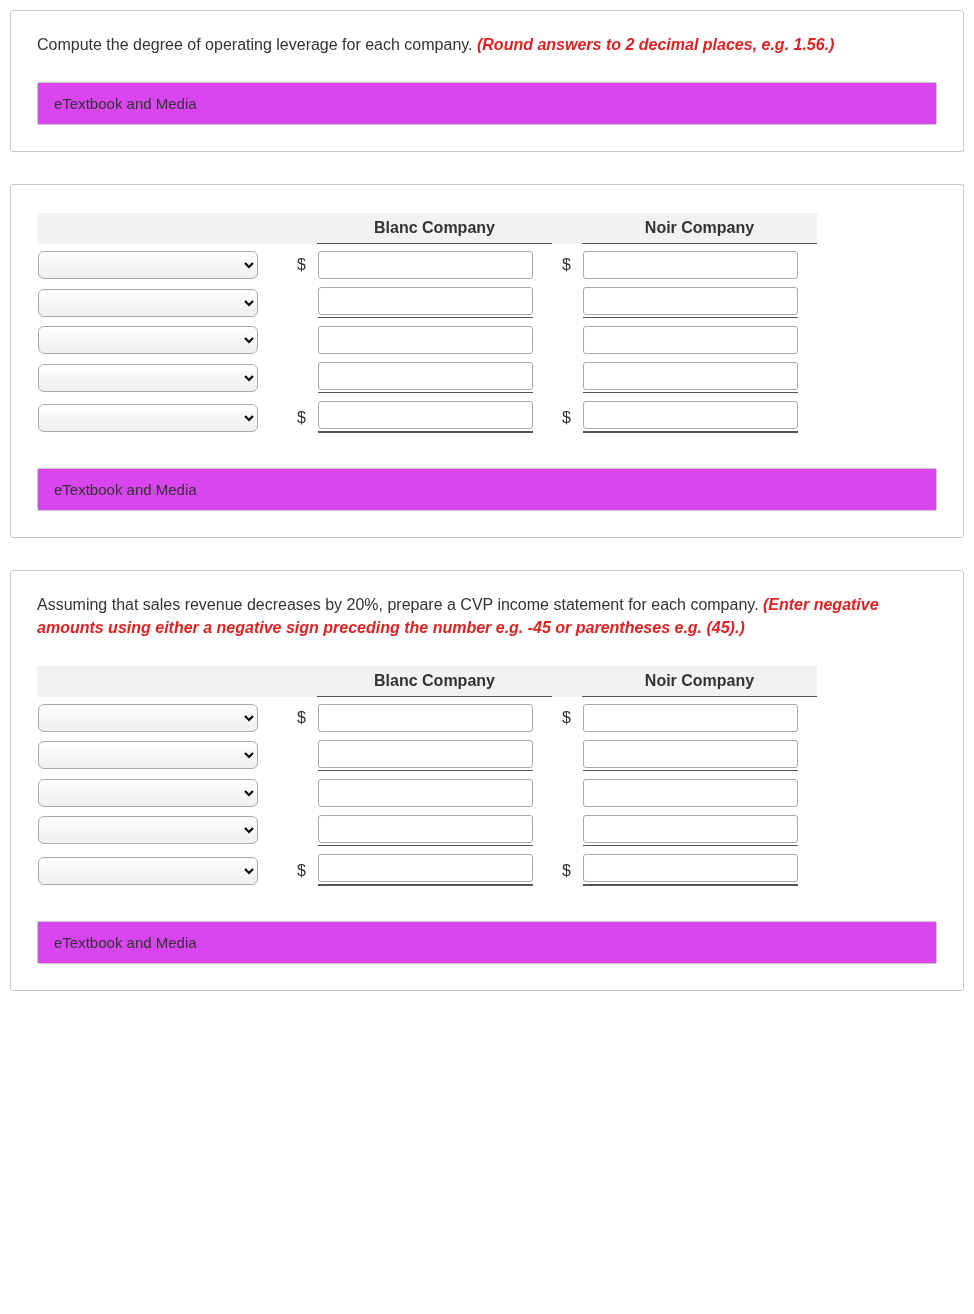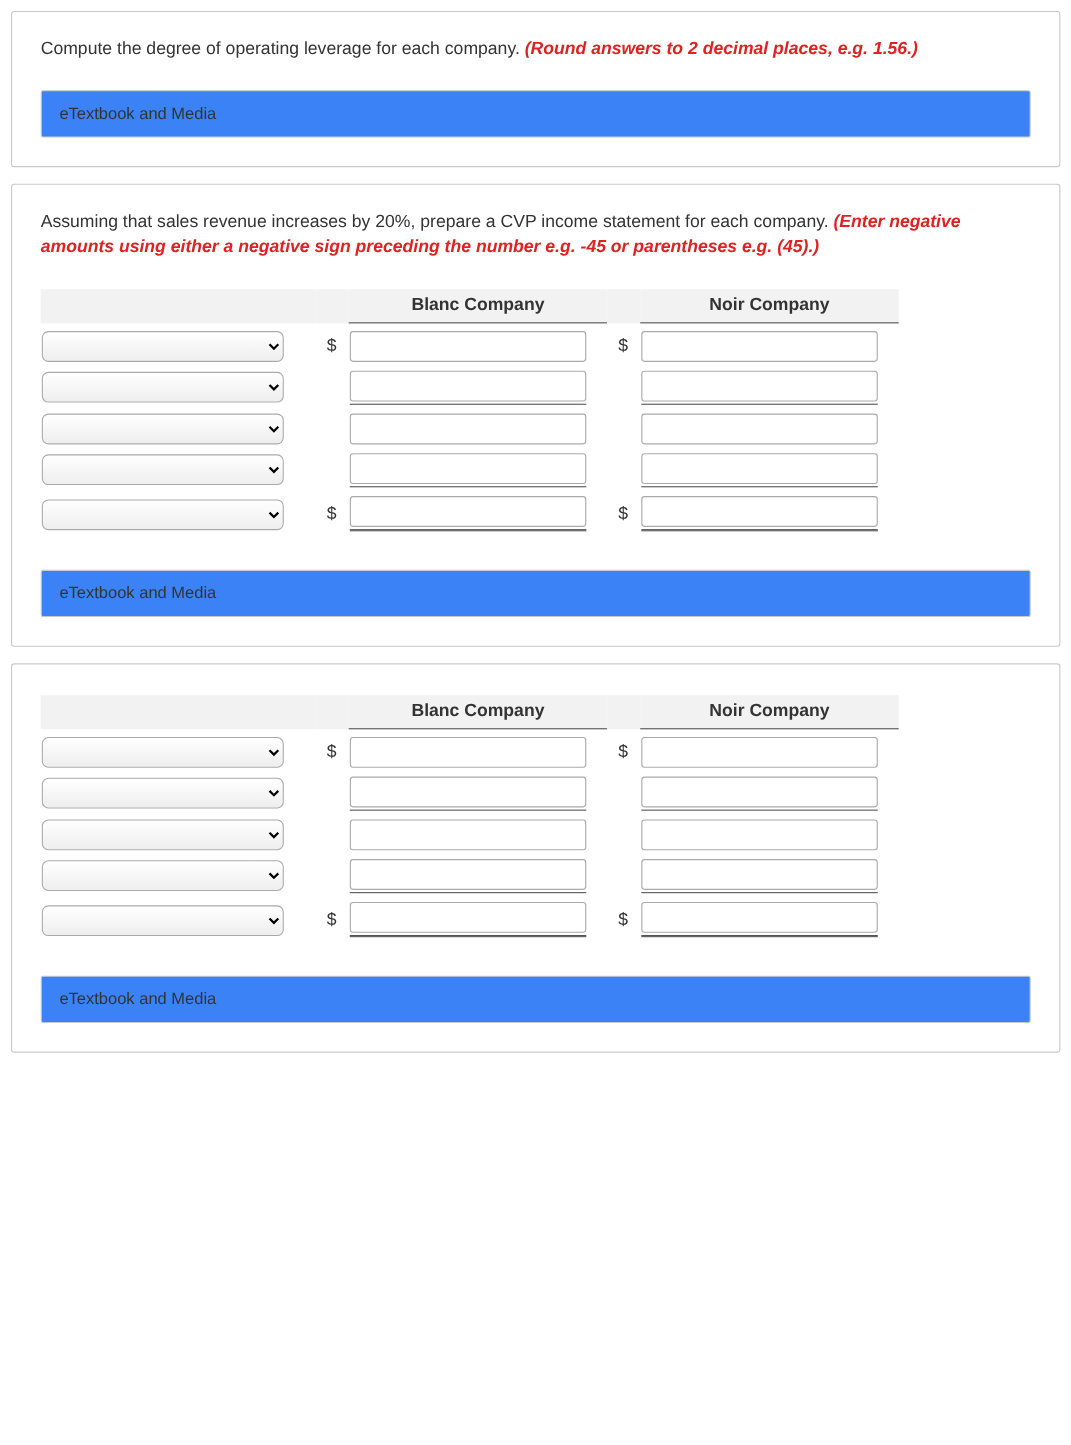--- a/index.html
+++ b/index.html
@@ -8,21 +8,21 @@
     background: #fff;
     margin: 0;
     padding: 10px;
     font-size: 16px;
     color: #333;
   }
   .panel {
     border: 1px solid #c9c9c9;
     border-radius: 3px;
     padding: 22px 26px 26px 26px;
-    margin-bottom: 15px;
+    margin-bottom: 32px;
   }
   .prompt {
     margin: 0 0 20px 0;
     line-height: 1.45;
   }
   .hint {
     color: #d22;
     font-style: italic;
     font-weight: 700;
   }
@@ -43,21 +43,21 @@
     border: 1px solid #aaa;
     border-radius: 3px;
     background: #fff;
     padding: 2px 6px;
     font-size: 15px;
   }
   
   .etext {
     margin-top: 26px;
     border: 1px solid #c9c9c9;
-    background: #3b82f6;
+    background: #d946ef;
     border-radius: 2px;
     padding: 12px 16px;
     cursor: pointer;
     font-size: 15px;
   }
   
   .cvp-table { border-collapse: separate; border-spacing: 0 6px; }
   .cvp-header td {
     background: #f2f2f2;
     font-weight: 700;
@@ -104,24 +104,20 @@
     <span class="hint">(Round answers to 2 decimal places, e.g. 1.56.)</span>
   </p>
 
 
   <div class="etext">
     <span>eTextbook and Media</span>
   </div>
 </div>
 
 <div class="panel">
-  <p class="prompt">
-    <span>Assuming that sales revenue increases by 20%, prepare a CVP income statement for each company. </span>
-    <span class="hint">(Enter negative amounts using either a negative sign preceding the number e.g. -45 or parentheses e.g. (45).)</span>
-  </p>
 
   <table class="cvp-table">
     <tbody>
         <tr class="cvp-header">
       <td class="blank-head" style="background:#f2f2f2;border-bottom:none;width:250px;"></td>
       <td class="blank-head" style="background:#f2f2f2;border-bottom:none;width:30px;"></td>
       <td style="width:235px;">Blanc Company</td>
       <td class="blank-head" style="background:#f2f2f2;border-bottom:none;width:30px;"></td>
       <td style="width:235px;">Noir Company</td>
     </tr>
@@ -167,20 +163,24 @@
     </tr>
   </tbody>
     </table>
 
   <div class="etext">
     <span>eTextbook and Media</span>
   </div>
 </div>
 
 <div class="panel">
+  <p class="prompt">
+    <span>Assuming that sales revenue decreases by 20%, prepare a CVP income statement for each company. </span>
+    <span class="hint">(Enter negative amounts using either a negative sign preceding the number e.g. -45 or parentheses e.g. (45).)</span>
+  </p>
 
   <table class="cvp-table">
     <tbody>
         <tr class="cvp-header">
       <td class="blank-head" style="background:#f2f2f2;border-bottom:none;width:250px;"></td>
       <td class="blank-head" style="background:#f2f2f2;border-bottom:none;width:30px;"></td>
       <td style="width:235px;">Blanc Company</td>
       <td class="blank-head" style="background:#f2f2f2;border-bottom:none;width:30px;"></td>
       <td style="width:235px;">Noir Company</td>
     </tr>

